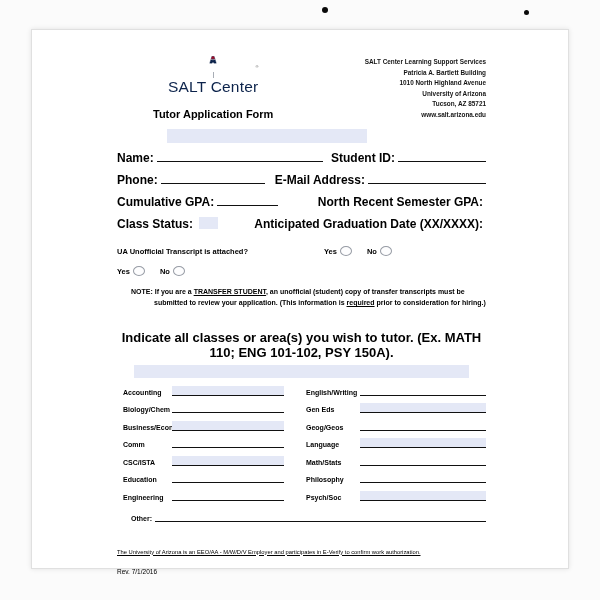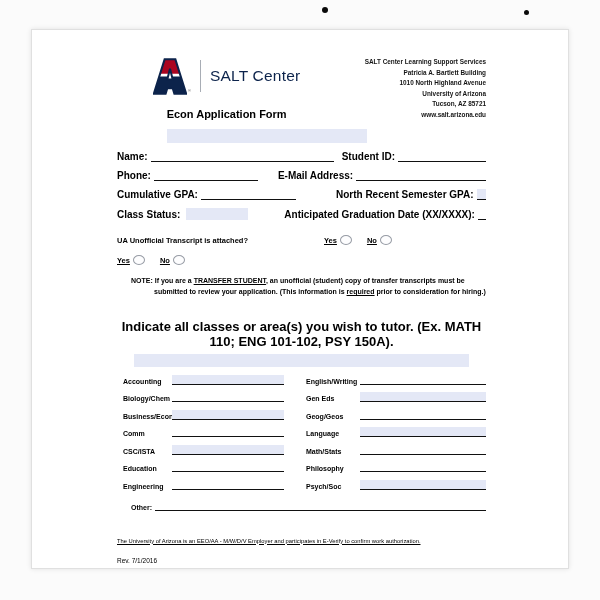--- a/index.html
+++ b/index.html
@@ -20,46 +20,46 @@
     margin: 29px auto 0;
     background: #ffffff;
     border: 1px solid #e0e0e0;
     box-shadow: 0 0 5px rgba(0,0,0,0.10);
   }
   .content { padding: 26px 82px 0 85px; }
 
   
   .header { display: flex; justify-content: space-between; align-items: flex-start; }
   .header-left { display: flex; flex-direction: column; align-items: center; margin-left: 36px; }
-  .logo-row { display: flex; align-items: center; height: 40px; }
+  .logo-row { display: flex; align-items: center; height: 40px; flex-direction: column; }
   .reg-mark { font-size: 4px; color: #555; align-self: flex-end; margin: 0 0 3px 1px; }
   .logo-divider { width: 1px; height: 32px; background: #a8adb5; margin: 0 9px 0 9px; }
   .brand { font-size: 15.5px; color: #0c234b; font-weight: 500; letter-spacing: 0.2px; }
   .form-title { margin-top: 12px; font-size: 11px; font-weight: bold; color: #000; }
   .address { text-align: right; font-size: 6.4px; font-weight: bold; line-height: 1.65; color: #151515; margin-top: 1px; }
 
   
   .top-field { height: 14px; width: 200px; background: #e4e8f6; margin: 9px 0 0 50px; }
-  .frow { display: flex; align-items: flex-end; margin-top: 8px; font-size: 10px; font-weight: bold; color: #000; }
+  .frow { display: flex; margin-top: 8px; font-size: 12px; font-weight: bold; color: #000; }
   .frow .lb { white-space: nowrap; margin-right: 3px; }
   .line { border-bottom: 1px solid #111; height: 11px; }
   .hl { background: #e4e8f6; }
   .fill { flex: 1; }
   .w104 { width: 104px; } .w88 { width: 88px; } .w250 { width: 250px; }
   .w127 { width: 127px; } .w95 { width: 95px; }
-  .ml6 { margin-left: 20px; } .ml8 { margin-left: 8px; } .ml40 { margin-left: 40px; } .ml42 { margin-left: 42px; }
+  .ml6 { margin-left: 10px; } .ml8 { margin-left: 8px; } .ml40 { margin-left: 40px; } .ml42 { margin-left: 42px; }
   .status-box { width: 62px; height: 12px; background: #e4e8f6; margin-left: 3px; }
   .grad-label { margin-left: 36px; }
 
   .qrow { display: flex; align-items: center; font-size: 7.5px; font-weight: bold; color: #000; }
   .qrow.first { margin-top: 15px; gap: 12px; }
   .qrow.second { margin-top: 10px; }
   .q { width: 195px; }
   .yn { display: flex; align-items: center; }
-  .yn .ynlbl { margin-right: 3px; text-decoration: underline; }
+  .yn .ynlbl { margin-right: 3px; }
   .circle { width: 12px; height: 10px; border: 1px solid #979ca5; border-radius: 50%; background: #fdfdfe; margin-right: 15px; }
 
   .note { margin-top: 11px; font-size: 7px; font-weight: bold; line-height: 1.55; color: #000; }
   .note .l1 { padding-left: 14px; }
   .note .l2 { padding-left: 37px; }
   .u { text-decoration: underline; }
 
   .instruction { margin-top: 21px; text-align: center; font-size: 13px; font-weight: bold; color: #000; }
   .wide-bar { margin: 5px auto 0; width: 335px; height: 13px; background: #e4e8f6; }
 
@@ -99,21 +99,21 @@
                 </clipPath>
             </defs>
             <use href="#blockA" clip-path="url(#cpTop)" fill="#ab0520"></use>
             <use href="#blockA" clip-path="url(#cpBot)" fill="#0c234b"></use>
             <use href="#blockA" fill="none" stroke="#0c234b" stroke-width="6"></use>
           </svg>
           <span class="reg-mark">®</span>
           <div class="logo-divider"></div>
           <span class="brand">SALT Center</span>
         </div>
-        <div class="form-title">Econ Application Form</div>
+        <div class="form-title">Tutor Application Form</div>
       </div>
       <div class="address">
         <div>SALT Center Learning Support Services</div>
         <div>Patricia A. Bartlett Building</div>
         <div>1010 North Highland Avenue</div>
         <div>University of Arizona</div>
         <div>Tucson, AZ  85721</div>
         <div>www.salt.arizona.edu</div>
       </div>
     </div>

